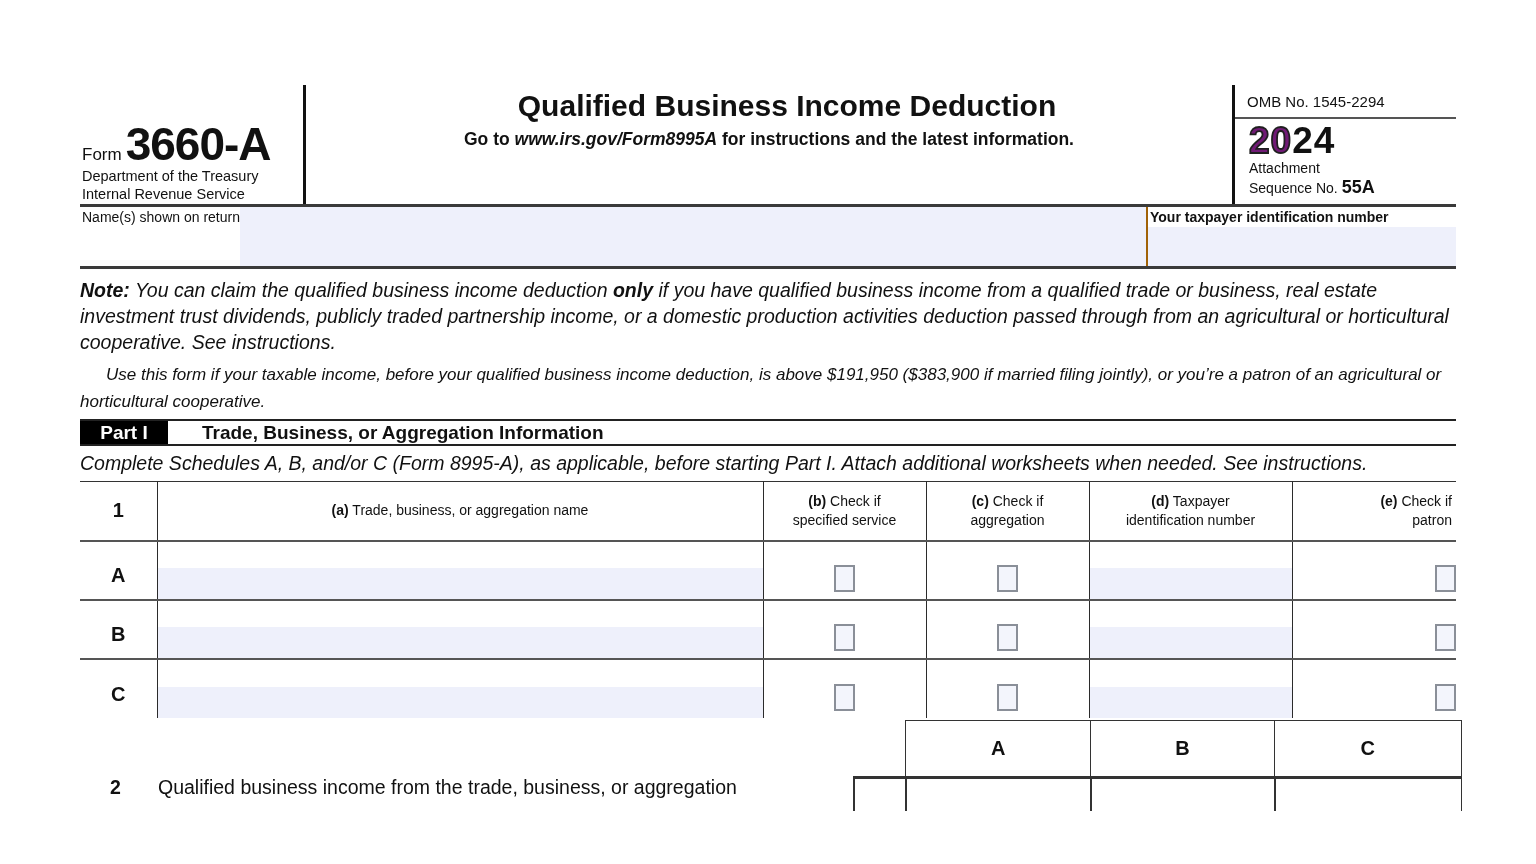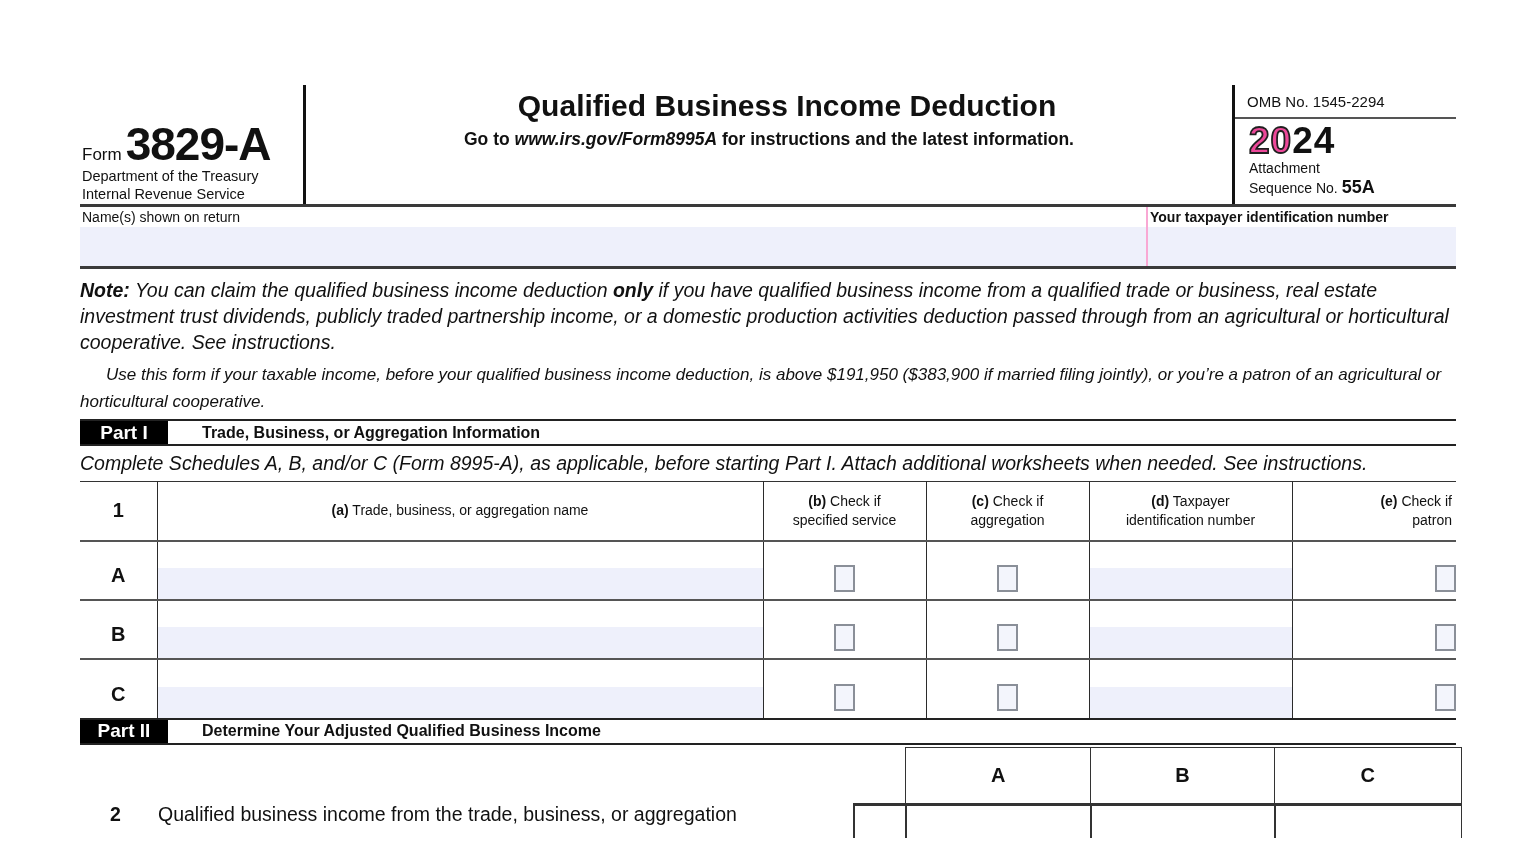--- a/index.html
+++ b/index.html
@@ -16,45 +16,45 @@
   .form-number { font-size: 46px; font-weight: bold; letter-spacing: -1px; line-height: 1; }
   .agency { font-size: 14.5px; line-height: 1.25; }
   .fh-center { flex: 1; text-align: center; padding-top: 4px; }
   .form-title { font-size: 30px; font-weight: bold; line-height: 1.1; padding-left: 36px; }
   .attach-line { font-size: 17px; font-weight: bold; margin-top: 16px; }
   .goto-line { font-size: 17.5px; font-weight: bold; margin-top: 7px; }
   .goto-url { font-style: italic; }
   .fh-right { width: 224px; border-left: 3px solid #111; display: flex; flex-direction: column; }
   .omb { font-size: 15px; padding: 8px 0 7px 12px; border-bottom: 2px solid #555; }
   .year-row { font-size: 37px; line-height: 1.0; padding-left: 14px; margin-top: 3px; }
-  .year-outline { color: #ec4899; -webkit-text-stroke: 1.8px #1f1f1f; font-weight: 700; letter-spacing: 1px; }
+  .year-outline { color: #701a75; -webkit-text-stroke: 1.8px #1f1f1f; font-weight: 700; letter-spacing: 1px; }
   .year-solid { font-weight: 800; letter-spacing: 1px; }
   .attach-seq { font-size: 14px; line-height: 1.2; padding-left: 14px; margin-top: 1px; }
   .seq-value { font-weight: bold; font-size: 18px; text-align: right; }
 
   
   .id-row { display: flex; height: 62px; border-bottom: 3px solid #3a3a3a; }
-  .id-left { flex: 1; border-right: 2px solid #f9a8d4; display: flex; flex-direction: column; }
+  .id-left { flex: 1; border-right: 2px solid #a16207; display: flex; flex-direction: row; }
   .id-right { width: 308px; display: flex; flex-direction: column; }
   .id-label { font-size: 14px; padding: 2px 0 2px 2px; white-space: nowrap; }
   .id-right .id-label { font-weight: bold; }
   .id-field { flex: 1; background: #eef0fb; }
 
   
   .note { font-style: italic; font-size: 19.5px; line-height: 26px; margin-top: 8px; }
   .note .b { font-weight: bold; }
   .use-para { font-style: italic; font-size: 17px; line-height: 27px; margin-top: 6px; text-indent: 26px; }
 
   
   .part-bar { display: flex; align-items: stretch; height: 27px; border-top: 2.5px solid #222;
     border-bottom: 2.5px solid #222; margin-top: 4px; }
   .part-bar.no-gap { margin-top: 0; }
   .part-badge { background: #000; color: #fff; font-weight: bold; font-size: 19px; min-width: 88px;
     display: flex; align-items: center; justify-content: center; padding: 0 8px; }
-  .part-title { font-weight: bold; font-size: 16px; margin-left: 34px; display: flex; align-items: center; }
+  .part-title { font-weight: bold; font-size: 19px; margin-left: 34px; display: flex; align-items: center; }
 
   .p1-instructions { font-style: italic; font-size: 19.5px; line-height: 27px; margin: 4px 0 4px; }
 
   
   table.p1 { width: 1376px; border-collapse: collapse; table-layout: fixed; border-top: 1.5px solid #333; }
   table.p1 col.c-num { width: 77px; }
   table.p1 col.c-name { width: 606px; }
   table.p1 col.c-b { width: 163px; }
   table.p1 col.c-c { width: 163px; }
   table.p1 col.c-d { width: 203px; }
@@ -90,21 +90,21 @@
 </style>
 </head>
 <body>
 
 <div class="wrapper">
 
   <div class="form-header">
     <div class="fh-left">
       <div class="form-no-line">
         <span class="form-word">Form</span>
-        <span class="form-number">3829-A</span>
+        <span class="form-number">3660-A</span>
       </div>
       <div class="agency">
         <div>Department of the Treasury</div>
         <div>Internal Revenue Service</div>
       </div>
     </div>
     <div class="fh-center">
       <div class="form-title">Qualified Business Income Deduction</div>
       <div class="goto-line">
         <span>Go to </span><span class="goto-url">www.irs.gov/Form8995A</span><span> for instructions and the latest information.</span>
@@ -218,24 +218,20 @@
       <td class="check-cell"><span class="checkbox"></span></td>
       <td class="check-cell"><span class="checkbox"></span></td>
       <td class="fill-cell">
             <div class="band"></div>
           </td>
       <td class="check-cell"><span class="checkbox"></span></td>
     </tr>
   </tbody>
     </table>
 
-  <div class="part-bar no-gap">
-    <div class="part-badge">Part II</div>
-    <div class="part-title">Determine Your Adjusted Qualified Business Income</div>
-  </div>
 
   <div class="part2-grid">
     <div class="p2-headerbox">
       <div class="p2-hcell">A</div>
       <div class="p2-hcell">B</div>
       <div class="p2-hcell">C</div>
     </div>
     <div class="p2-heavyline"></div>
     <div class="p2-v" style="left:773px"></div>
     <div class="p2-v" style="left:825px"></div>

